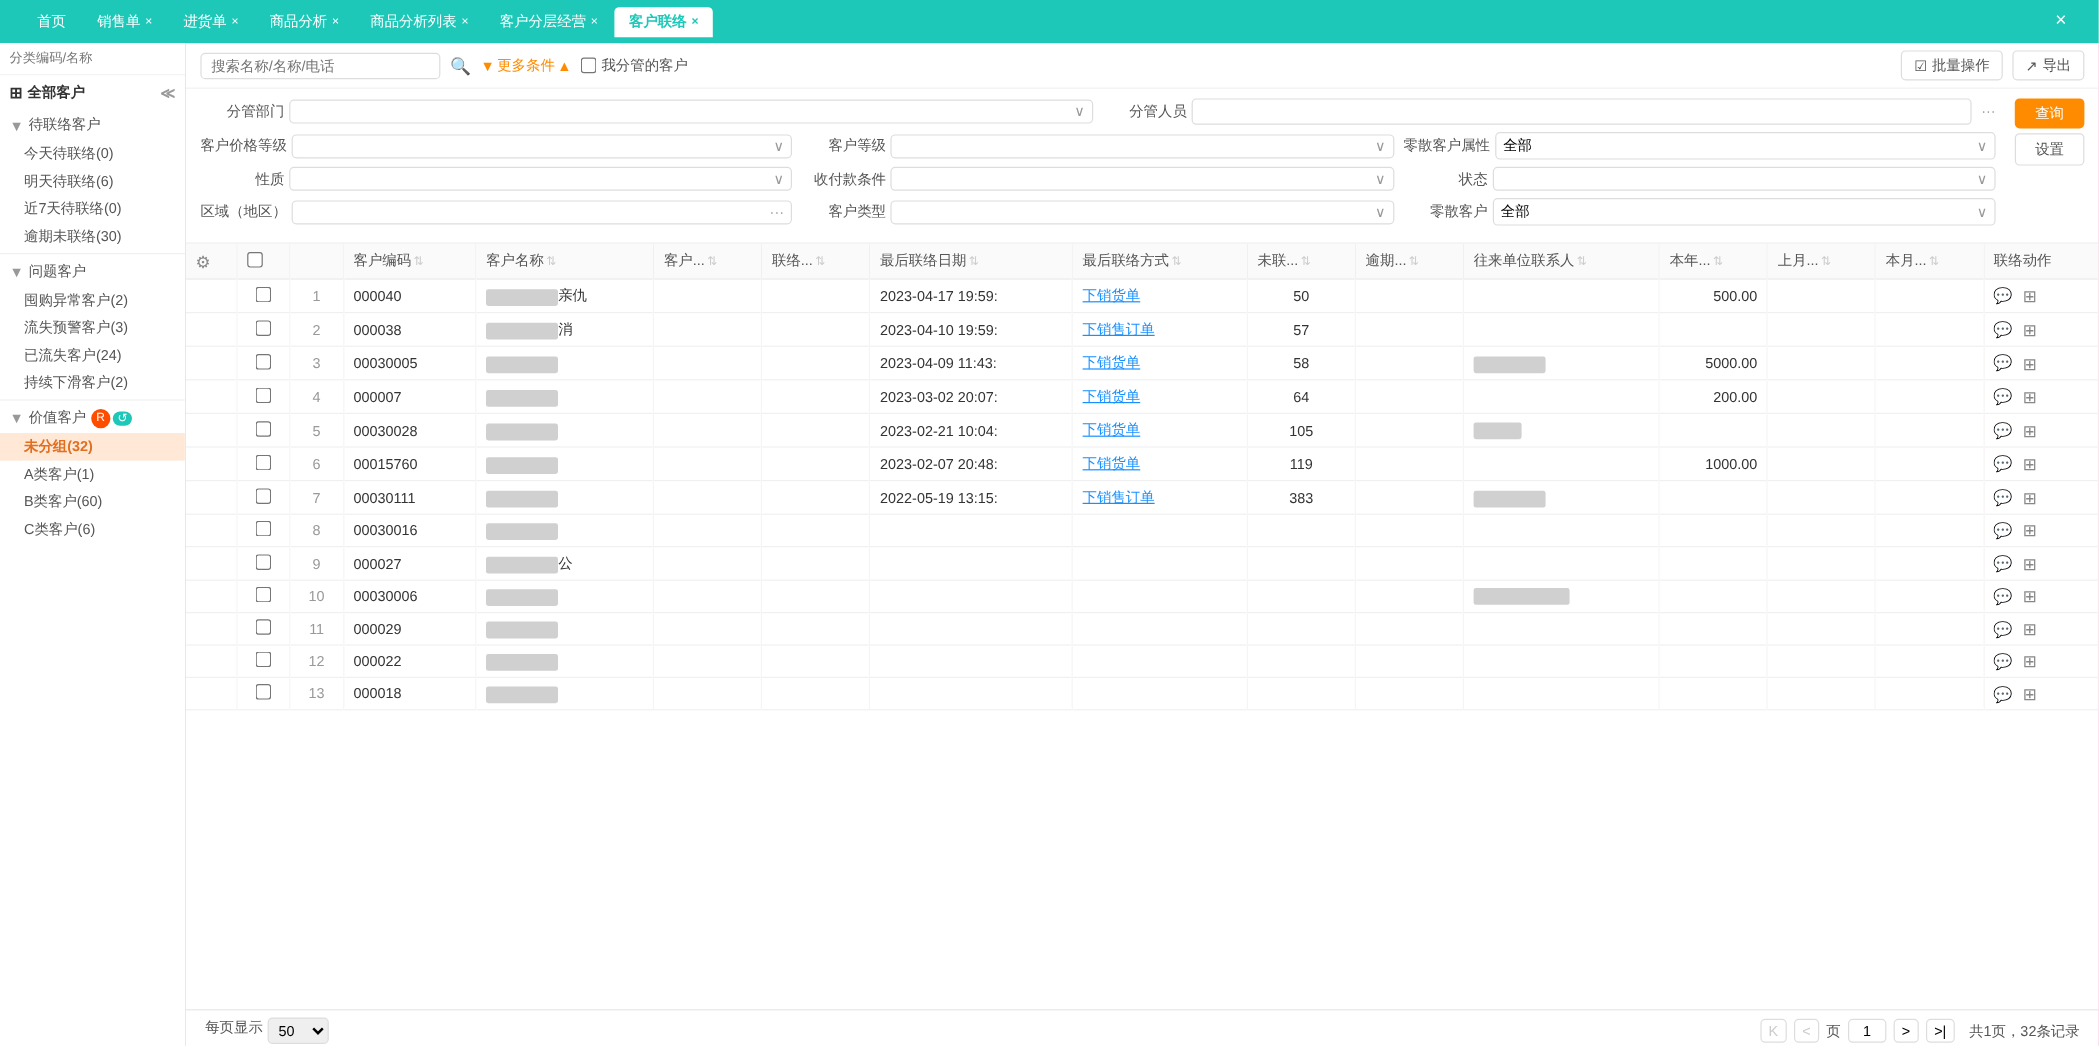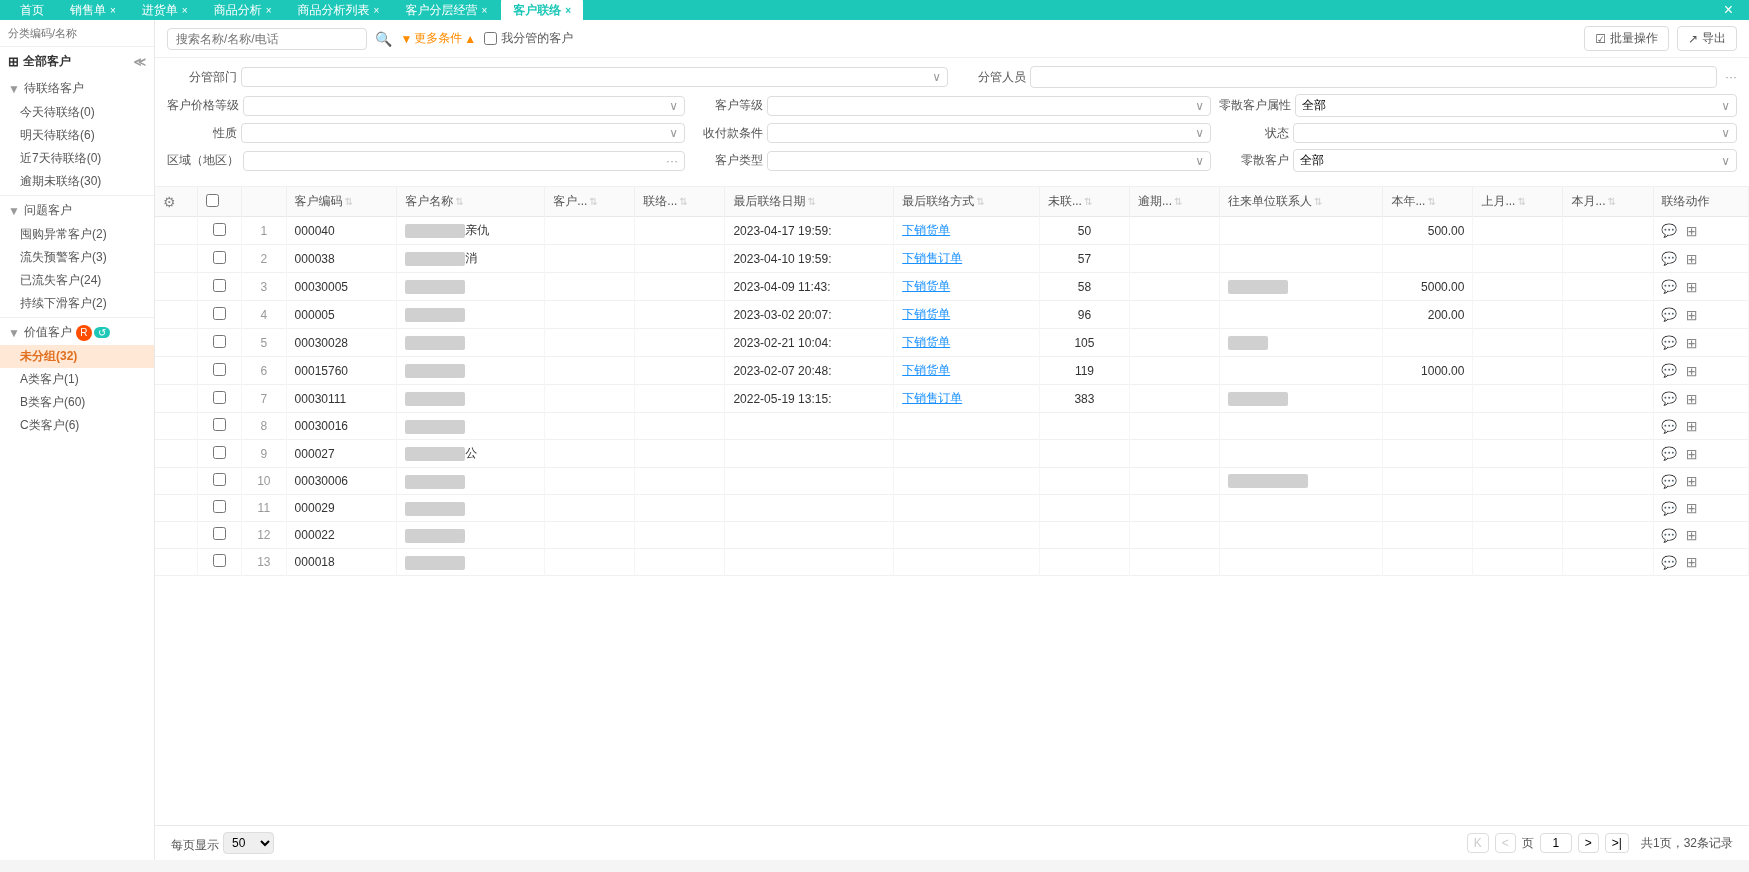--- a/index.html
+++ b/index.html
@@ -3,22 +3,22 @@
   <meta charset="utf-8">
   <style>
     * { box-sizing: border-box; margin: 0; padding: 0; font-family: 'Microsoft YaHei', Arial, sans-serif; font-size: 12px; }
     body { background: #f5f5f5; overflow: hidden; }
 
     
     .top-nav {
       display: flex;
       align-items: center;
       background: #1dc8b8;
-      height: 20px;
-      padding: 0 8px;
+      height: 36px;
+      padding: 0 19px;
       gap: 2px;
     }
     .top-nav .tab {
       padding: 4px 12px;
       color: #fff;
       cursor: pointer;
       border-radius: 4px 4px 0 0;
       display: flex;
       align-items: center;
       gap: 4px;
@@ -294,21 +294,21 @@
     .table-footer {
       background: #fff;
       border-top: 1px solid #e8e8e8;
       display: flex;
       align-items: center;
       padding: 6px 16px;
       gap: 12px;
     }
     .footer-page-size {
       display: flex;
-      align-items: flex-end;
+      align-items: flex-start;
       gap: 4px;
       color: #555;
     }
     .footer-page-size select {
       border: 1px solid #ddd;
       border-radius: 4px;
       padding: 2px 4px;
       font-size: 12px;
       outline: none;
     }
@@ -570,20 +570,24 @@
             <div class="filter-item">
               <span class="filter-label">零散客户</span>
               <div class="filter-select-wrap">
                 <span>全部</span>
                 <span class="chev">∨</span>
               </div>
             </div>
           </div>
         </div>
 
+        <div class="filter-panel-actions">
+          <button class="btn-query">查询</button>
+          <button class="btn-reset">设置</button>
+        </div>
       </div>
     </div>
 
     <div class="table-area">
       <table>
         <thead>
           <tr>
             <th><span class="gear-icon">⚙</span></th>
             <th><input type="checkbox" style=""></th>
             <th></th>
@@ -729,27 +733,27 @@
       <div class="action-icons">
         <span class="icon-chat">💬</span>
         <span class="icon-grid">⊞</span>
       </div>
     </td>
   </tr>
             <tr>
     <td></td>
     <td class="td-center"><input type="checkbox" style=""></td>
     <td class="row-num td-center">4</td>
-    <td>000005</td>
+    <td>000007</td>
     <td><span class="blurred">&nbsp;&nbsp;&nbsp;&nbsp;&nbsp;&nbsp;&nbsp;&nbsp;</span></td>
     <td></td>
     <td></td>
     <td>2023-03-02 20:07:</td>
     <td><a class="td-link">下销货单</a></td>
-    <td class="td-center">96</td>
+    <td class="td-center">64</td>
     <td></td>
     <td></td>
     <td class="td-right">200.00</td>
     <td></td>
     <td></td>
     <td>
       <div class="action-icons">
         <span class="icon-chat">💬</span>
         <span class="icon-grid">⊞</span>
       </div>

